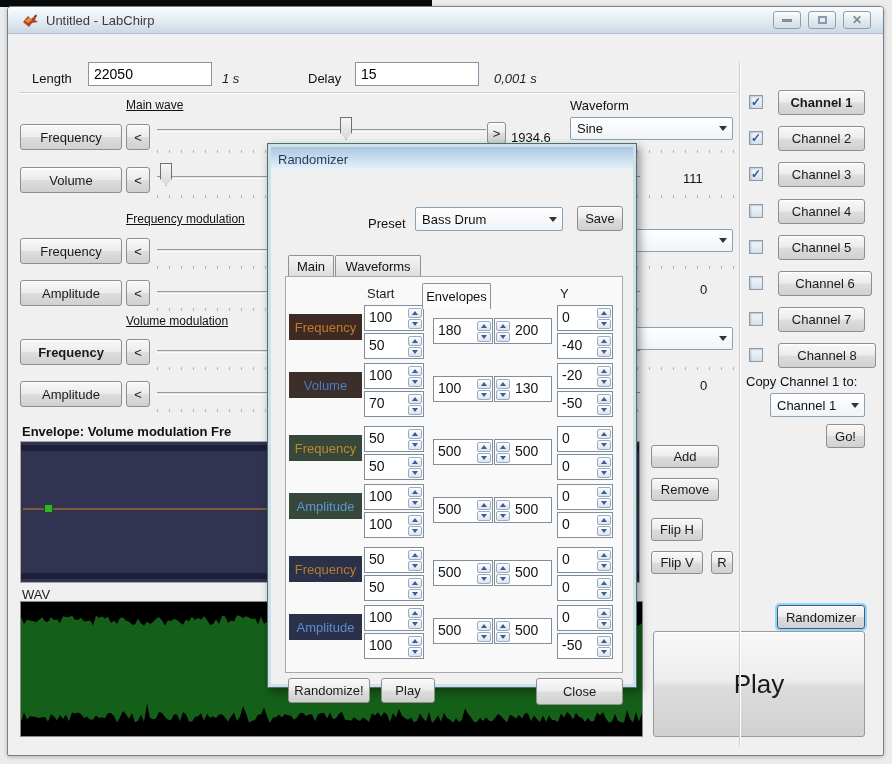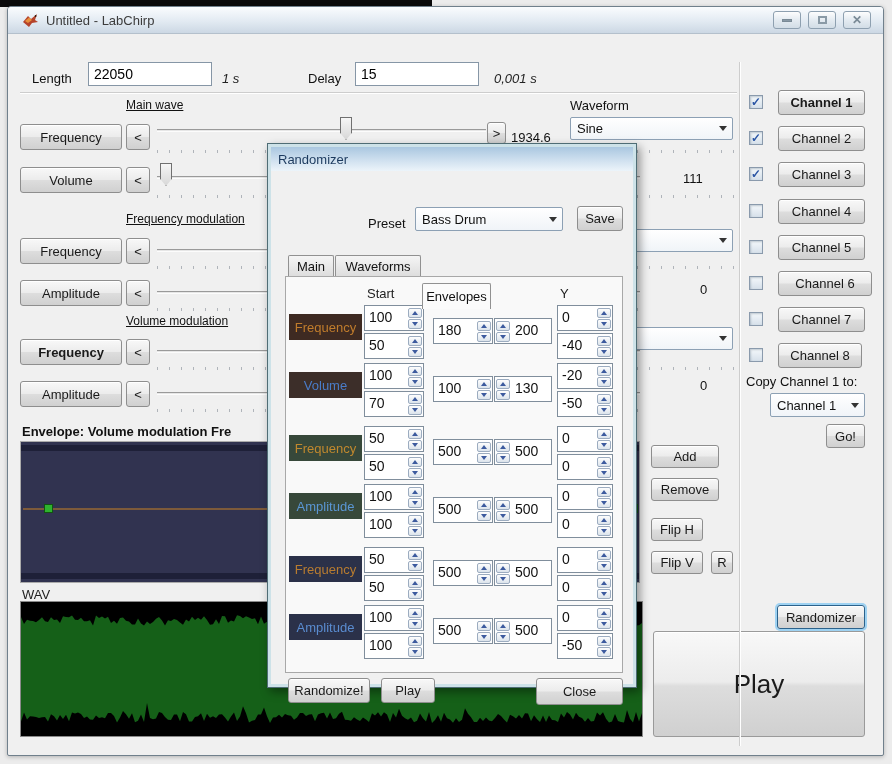--- a/index.html
+++ b/index.html
@@ -198,21 +198,21 @@
       <div class="abs btn" style="left: 778px; top: 162px; width: 87px; height: 25px;">Channel 3</div>
       <div class="abs checkbox" style="left: 749px; top: 204px;"></div>
       <div class="abs btn" style="left: 778px; top: 199px; width: 87px; height: 25px;">Channel 4</div>
       <div class="abs checkbox" style="left: 749px; top: 240px;"></div>
       <div class="abs btn" style="left: 778px; top: 235px; width: 87px; height: 25px;">Channel 5</div>
       <div class="abs checkbox" style="left: 749px; top: 276px;"></div>
       <div class="abs btn" style="left: 778px; top: 271px; width: 94px; height: 25px;">Channel 6</div>
       <div class="abs checkbox" style="left: 749px; top: 312px;"></div>
       <div class="abs btn" style="left: 778px; top: 307px; width: 87px; height: 25px; text-align: center;">Channel 7</div>
       <div class="abs checkbox" style="left: 749px; top: 348px;"></div>
-      <div class="abs btn" style="left: 778px; top: 343px; width: 84px; height: 25px;">Channel 8</div>
+      <div class="abs btn" style="left: 778px; top: 343px; width: 98px; height: 25px;">Channel 8</div>
     </div>
   <span class="abs vlabel" style="left:746px;top:374px;">Copy Channel 1 to:</span>
   <div class="abs combo" style="left:770px;top:393px;width:95px;height:24px;">
     <span class="cv">Channel 1</span>
     <span class="arrow-zone">
         <span class="tri-dn"></span>
       </span>
   </div>
   <div class="abs btn" style="left:826px;top:424px;width:39px;height:24px;">Go!</div>
 

